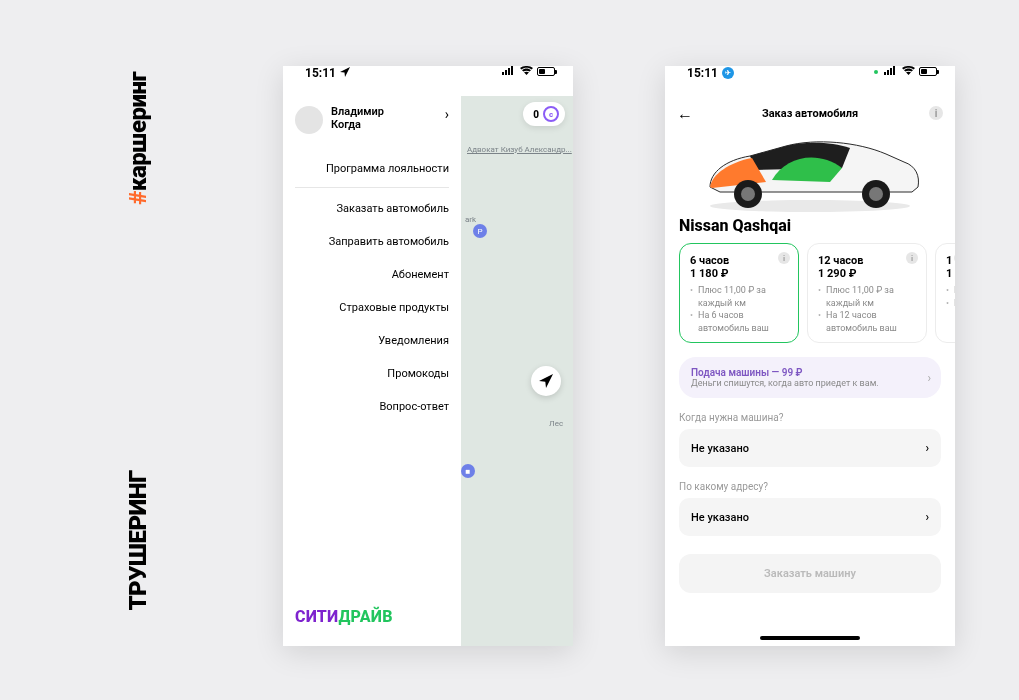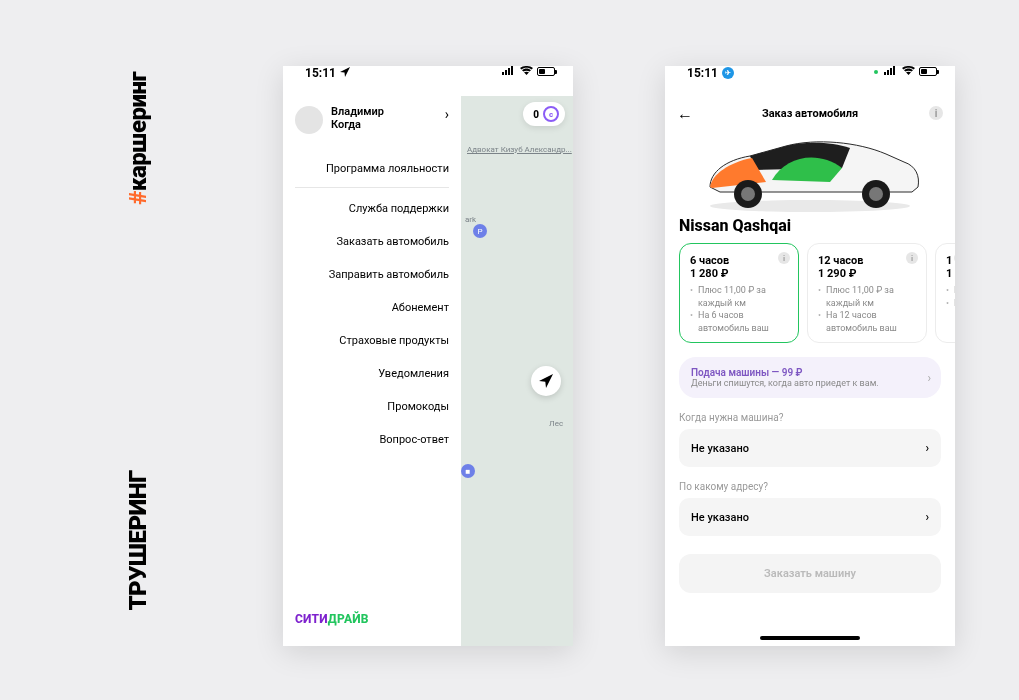--- a/index.html
+++ b/index.html
@@ -22,21 +22,21 @@
 
 
 .side-menu { position:absolute; left:0; top:30px; width:178px; bottom:0; background:#fff; z-index:2; padding:0 12px; }
 .user-row { display:flex; align-items:flex-start; padding:10px 0 14px; border-bottom:none; }
 .avatar { width:28px; height:28px; border-radius:50%; background:#e4e4e4; margin-right:8px; }
 .user-name { font-size:11px; font-weight:600; line-height:1.15; color:#000; flex:1; }
 .chevron { font-size:14px; color:#000; }
 .menu-section { padding:4px 0;text-align:right; }
 .menu-item { font-size:11px; color:#000; padding:10px 0; border:none; }
 .divider { height:1px; background:#e6e6e6; margin:2px 0 4px; }
-.logo { position:absolute; left:12px; bottom:20px; font-size:12px; font-weight:800; letter-spacing:0.2px; }
+.logo { position:absolute; left:12px; bottom:20px; font-size:16px; font-weight:800; letter-spacing:0.2px; }
 .logo .c1 { color:#7e22ce; }
 .logo .c2 { color:#22c55e; }
 
 .map-area { position:absolute; left:178px; right:0; top:30px; bottom:0; background:#dfe7e2; z-index:1; }
 .pill { position:absolute; top:6px; right:8px; background:#fff; border-radius:14px; padding:4px 6px 4px 10px; display:flex; align-items:center; gap:4px; font-size:10px; font-weight:800; color:#000; box-shadow:0 2px 6px rgba(0,0,0,0.1); }
 .coin { width:16px; height:16px; border-radius:50%; border:2px solid #8b5cf6; display:flex; align-items:center; justify-content:center; color:#8b5cf6; font-size:8px; font-weight:800; }
 .loc-btn { position:absolute; right:12px; top:270px; width:30px; height:30px; border-radius:50%; background:#fff; display:flex; align-items:center; justify-content:center; box-shadow:0 2px 6px rgba(0,0,0,0.15); }
 .map-label { position:absolute; font-size:8px; color:#7b8388; line-height:1.1; }
 .map-marker { position:absolute; width:14px; height:14px; border-radius:50%; background:#6e80e8; color:#fff; font-size:8px; display:flex; align-items:center; justify-content:center; }
 .home-indicator { position:absolute; bottom:6px; left:50%; transform:translateX(-50%); width:100px; height:4px; background:#000; border-radius:3px; }
@@ -129,21 +129,20 @@
 
   <div class="side-menu">
     <div class="user-row">
       <div class="avatar"></div>
       <div class="user-name"><span>Владимир</span><br><span>Когда</span></div>
       <span class="chevron">›</span>
     </div>
     <div class="menu-section">
       <div class="menu-item">Программа лояльности</div>
       <div class="divider"></div>
-      <div class="menu-item">Служба поддержки</div>
       <div class="menu-item">Заказать автомобиль</div>
       <div class="menu-item">Заправить автомобиль</div>
       <div class="menu-item">Абонемент</div>
       <div class="menu-item">Страховые продукты</div>
       <div class="menu-item">Уведомления</div>
       <div class="menu-item">Промокоды</div>
       <div class="menu-item">Вопрос-ответ</div>
     </div>
     <div class="logo"><span class="c1">СИТИ</span><span class="c2">ДРАЙВ</span></div>
   </div>
@@ -194,21 +193,21 @@
         <circle cx="186" cy="62" r="14" fill="#1a1a1a"></circle>
           <circle cx="186" cy="62" r="7" fill="#777"></circle>
       </svg>
     </div>
     <div class="car-name">Nissan Qashqai</div>
 
     <div class="rate-row">
       <div class="rate selected">
         <span class="rate-info">i</span>
         <div class="rate-title">6 часов</div>
-        <div class="rate-price">1 280 ₽</div>
+        <div class="rate-price">1 180 ₽</div>
         <ul>
           <li>Плюс 11,00 ₽ за каждый км</li>
           <li>На 6 часов автомобиль ваш</li>
         </ul>
       </div>
       <div class="rate normal">
         <span class="rate-info">i</span>
         <div class="rate-title">12 часов</div>
         <div class="rate-price">1 290 ₽</div>
         <ul>

